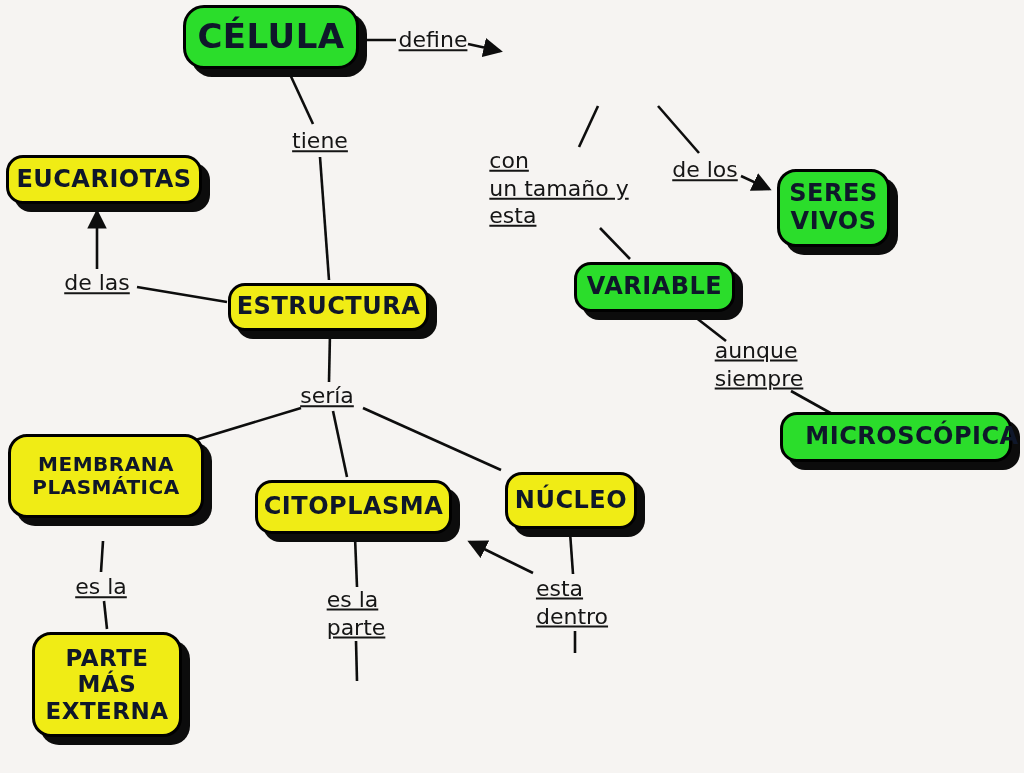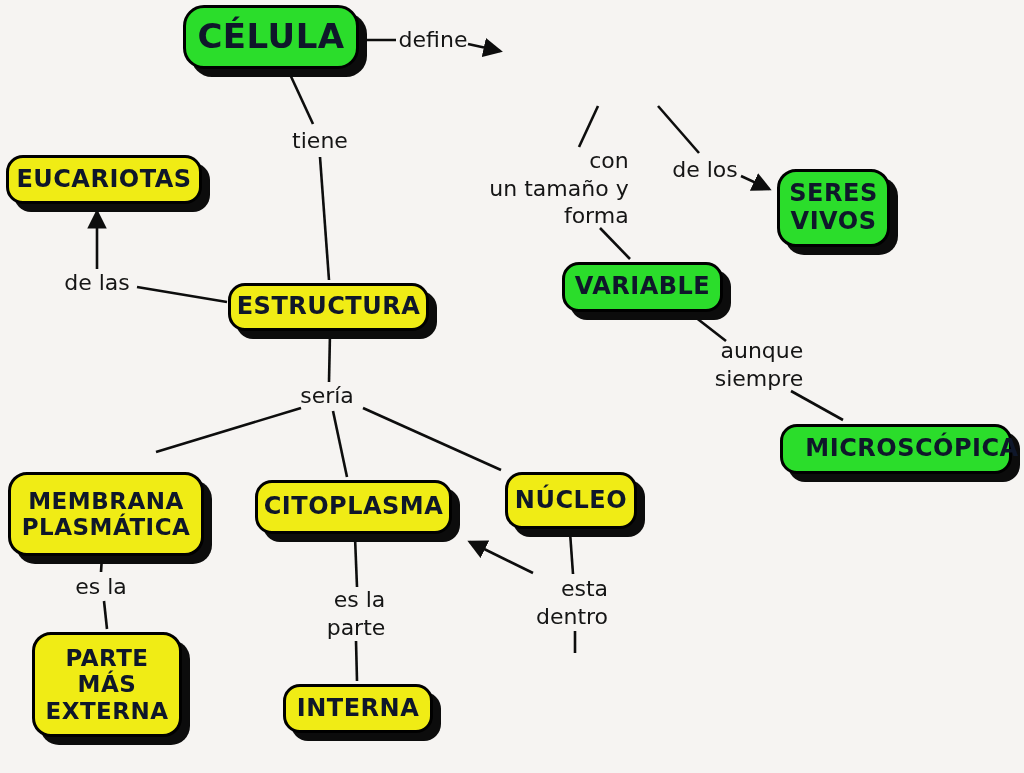--- a/index.html
+++ b/index.html
@@ -35,37 +35,38 @@
     letter-spacing: 0.5px;
   }
   .node.green  { background: #2bdd2b; }
   .node.yellow { background: #f0ec15; }
 
   #n-celula       { left:183px; top:5px;   width:176px; height:64px; font-size:34px; border-radius:21px; }
   #n-unidad       { left:514px; top:26px;  width:218px; height:76px; border-radius:19px; }
   #n-eucariotas   { left:6px;   top:155px; width:196px; height:49px; }
   #n-seres        { left:777px; top:169px; width:113px; height:78px; border-radius:19px; }
   #n-estructura   { left:228px; top:283px; width:201px; height:48px;justify-content:center; }
-  #n-variable     { left:562px; top:262px; width:161px; height:50px; }
-  #n-microscopica { left:780px; top:424px; width:232px; height:50px;padding-left:32px; }
-  #n-membrana     { left:8px;   top:472px; width:196px; height:84px; font-size:23px; border-radius:19px; }
+  #n-variable     { left:574px; top:262px; width:161px; height:50px; }
+  #n-microscopica { left:780px; top:412px; width:232px; height:50px;padding-left:32px; }
+  #n-membrana     { left:8px;   top:434px; width:196px; height:84px; font-size:20px; border-radius:19px; }
   #n-citoplasma   { left:255px; top:480px; width:197px; height:54px; }
   #n-nucleo       { left:505px; top:472px; width:132px; height:57px; }
   #n-parte        { left:32px;  top:632px; width:150px; height:105px; font-size:23px; border-radius:19px; }
   #n-interna      { left:283px; top:684px; width:150px; height:49px; }
   #n-contiene     { left:495px; top:657px; width:164px; height:103px; font-size:22px; border-radius:19px; }
 
   .edge-label {
     position: absolute;
     transform: translate(-50%, -50%);
     font-size: 22px;
     color: #151515;
-    text-align: right;
+    text-align: left;
     white-space: pre-line;
     line-height: 1.25;
+    text-decoration: underline;
   }
   #l-define  { left:433px; top:40px; }
   #l-tiene   { left:320px; top:141px; }
   #l-con     { left:559px; top:188px; }
   #l-delos   { left:705px; top:170px; }
   #l-delas   { left:97px;  top:283px; }
   #l-aunque  { left:759px; top:364px; }
   #l-seria   { left:327px; top:396px; }
   #l-esla    { left:101px; top:587px; }
   #l-eslaparte { left:356px; top:613px; }
@@ -104,21 +105,21 @@
     <line x1="356" y1="641" x2="357" y2="681"></line>
     <line x1="570" y1="532" x2="573" y2="574"></line>
     <line x1="575" y1="631" x2="575" y2="653"></line>
     <line x1="533" y1="573" x2="470" y2="542" marker-end="url(#arrow)"></line>
   </svg>
 
   <div class="edge-label" id="l-define">define</div>
   <div class="edge-label" id="l-tiene">tiene</div>
   <div class="edge-label" id="l-con">con
 un tamaño y
-forma</div>
+esta</div>
   <div class="edge-label" id="l-delos">de los</div>
   <div class="edge-label" id="l-delas">de las</div>
   <div class="edge-label" id="l-aunque">aunque
 siempre</div>
   <div class="edge-label" id="l-seria">sería</div>
   <div class="edge-label" id="l-esla">es la</div>
   <div class="edge-label" id="l-eslaparte">es la
 parte</div>
   <div class="edge-label" id="l-estadentro">esta
 dentro</div>
@@ -130,15 +131,14 @@
   <div class="node yellow" id="n-estructura"><span>ESTRUCTURA</span></div>
   <div class="node green" id="n-variable"><span>VARIABLE</span></div>
   <div class="node green" id="n-microscopica"><span>MICROSCÓPICA</span></div>
   <div class="node yellow" id="n-membrana"><span>MEMBRANA
 PLASMÁTICA</span></div>
   <div class="node yellow" id="n-citoplasma"><span>CITOPLASMA</span></div>
   <div class="node yellow" id="n-nucleo"><span>NÚCLEO</span></div>
   <div class="node yellow" id="n-parte"><span>PARTE
 MÁS
 EXTERNA</span></div>
-  <div class="node yellow" id="n-interna"><span>INTERNA</span></div>
 
 </div>
 
 </body></html>

